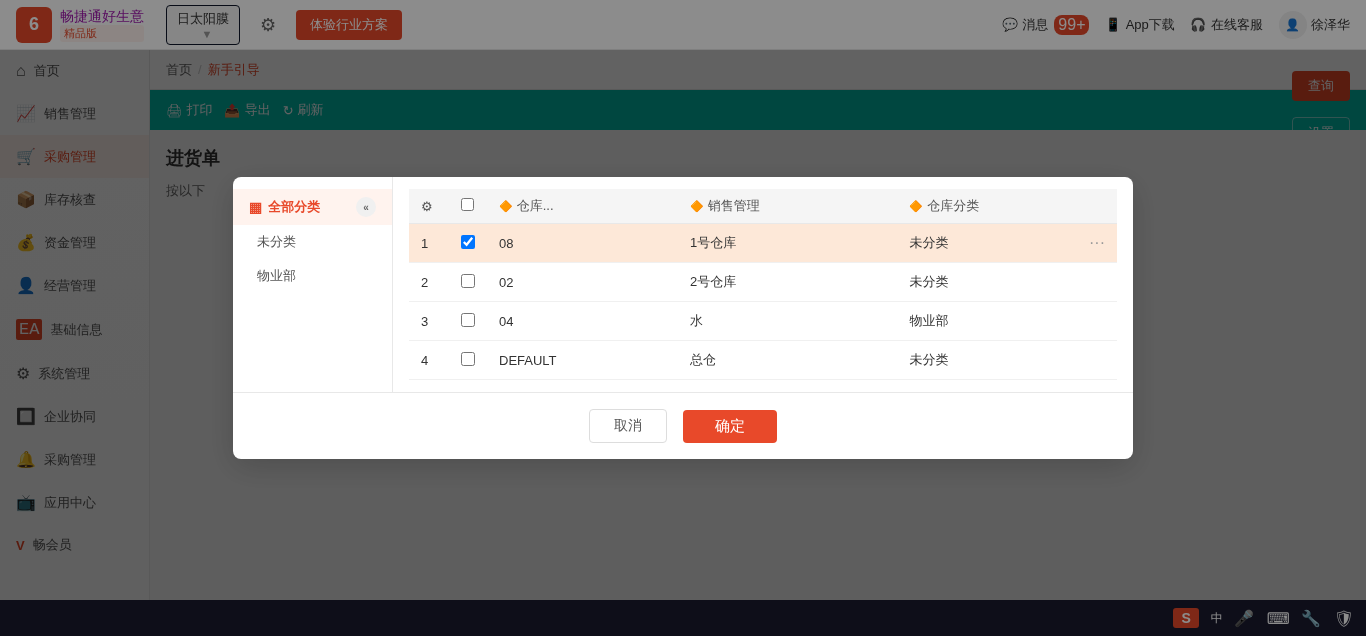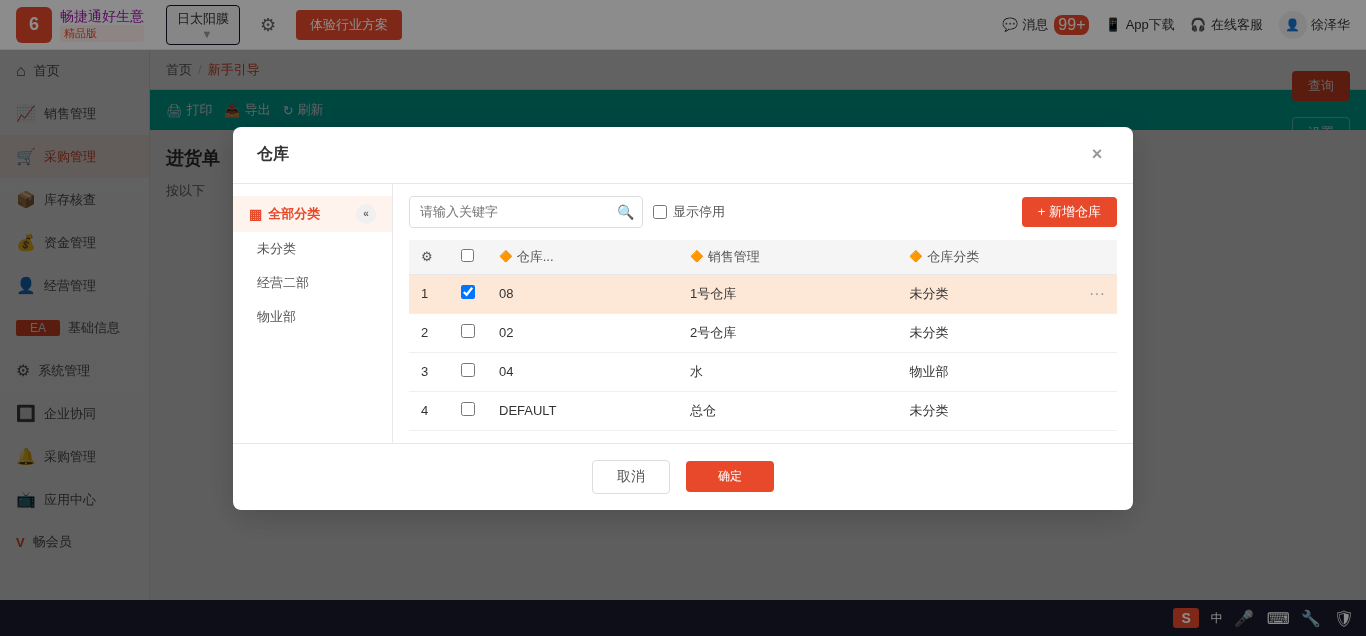--- a/index.html
+++ b/index.html
@@ -257,21 +257,21 @@
       display: flex; align-items: center; justify-content: center;
       gap: 16px; padding: 16px 24px;
       border-top: 1px solid #e8e8e8;
     }
     .btn-cancel {
       padding: 7px 24px; border: 1px solid #ddd; background: #fff;
       color: #555; border-radius: 4px; font-size: 14px; cursor: pointer;
     }
     .btn-confirm {
       padding: 7px 32px; background: #e8492a; border: none;
-      color: #fff; border-radius: 4px; font-size: 12px; cursor: pointer;
+      color: #fff; border-radius: 4px; font-size: 15px; cursor: pointer;
     }
 
     
     .bg-content { filter: brightness(0.7); }
 
     
     .teal-bar {
       background: #00b8a9;
       height: 40px; display: flex; align-items: center;
       padding: 0 16px; gap: 12px;
@@ -344,21 +344,21 @@
     </div>
     <div class="sidebar-item">
       <span class="sidebar-icon">💰</span>
       <span>资金管理</span>
     </div>
     <div class="sidebar-item">
       <span class="sidebar-icon">👤</span>
       <span>经营管理</span>
     </div>
     <div class="sidebar-item">
-      <span class="sidebar-icon" style="font-size:12px;background:#e8492a;color:#fff;padding:1px 14px;border-radius:2px;">EA</span>
+      <span class="sidebar-icon" style="font-size:17px;background:#e8492a;color:#fff;padding:1px 3px;border-radius:2px;font-family:Liberation Mono, monospace;">EA</span>
       <span>基础信息</span>
     </div>
     <div class="sidebar-item">
       <span class="sidebar-icon">⚙</span>
       <span>系统管理</span>
     </div>
     <div class="sidebar-item">
       <span class="sidebar-icon">🔲</span>
       <span>企业协同</span>
     </div>
@@ -412,57 +412,39 @@
       <div style="font-size:13px;color:#666;margin-bottom:8px;">
         <span>按以下</span>
       </div>
     </div>
   </div>
 </div>
 
 <div class="overlay">
   <div class="modal">
 
-    <div class="modal-header">
-      <span>仓库</span>
-      <span class="modal-close">×</span>
-    </div>
 
     <div class="modal-body">
 
       <div class="category-panel">
         <div class="category-all">
           <span class="category-grid-icon">▦</span>
           <span>全部分类</span>
           <div class="collapse-btn">«</div>
         </div>
         <div class="category-item">
           <span>未分类</span>
         </div>
         <div class="category-item">
-          <span>经营二部</span>
-        </div>
-        <div class="category-item">
           <span>物业部</span>
         </div>
       </div>
 
       <div class="table-panel">
 
-        <div class="table-toolbar">
-          <div class="search-box">
-            <input class="search-input" type="text" placeholder="请输入关键字" style="">
-            <button class="search-btn">🔍</button>
-          </div>
-          <div class="show-disabled">
-            <input type="checkbox" class="checkbox" style="">
-            <span>显示停用</span>
-          </div>
-          <button class="add-btn">+ 新增仓库</button>
-        </div>
 
         <table class="data-table">
           <thead>
             <tr>
               <th style="width:40px;">
                 <span>⚙</span>
               </th>
               <th style="width:36px;">
                 <input type="checkbox" style="">
               </th>

